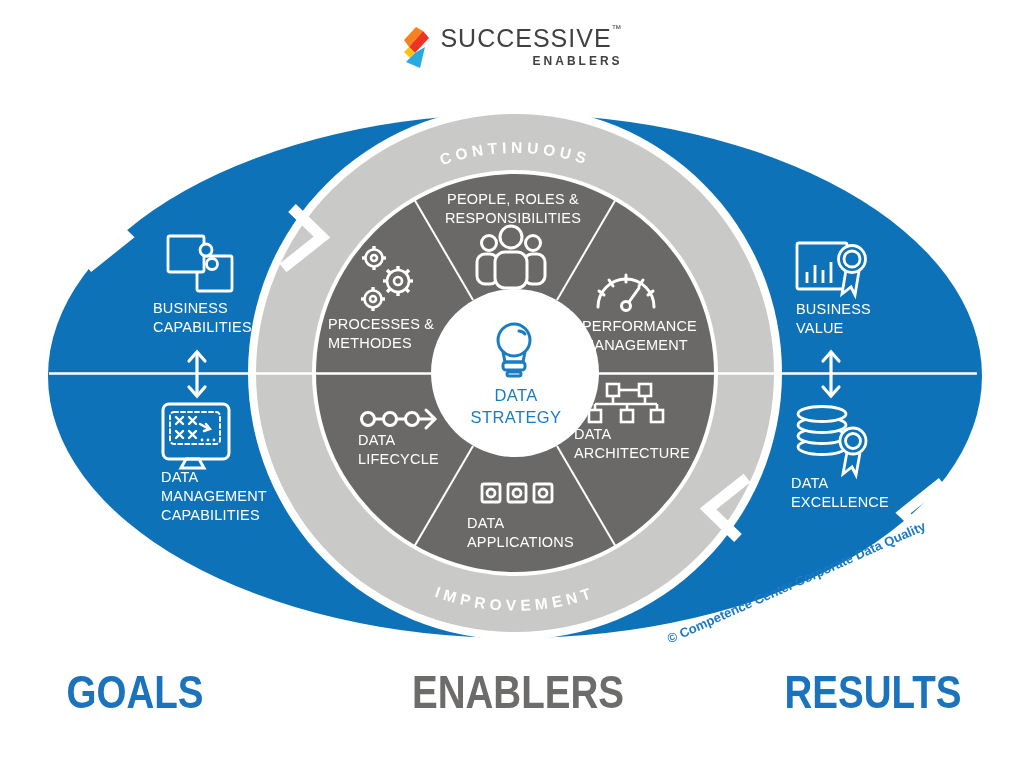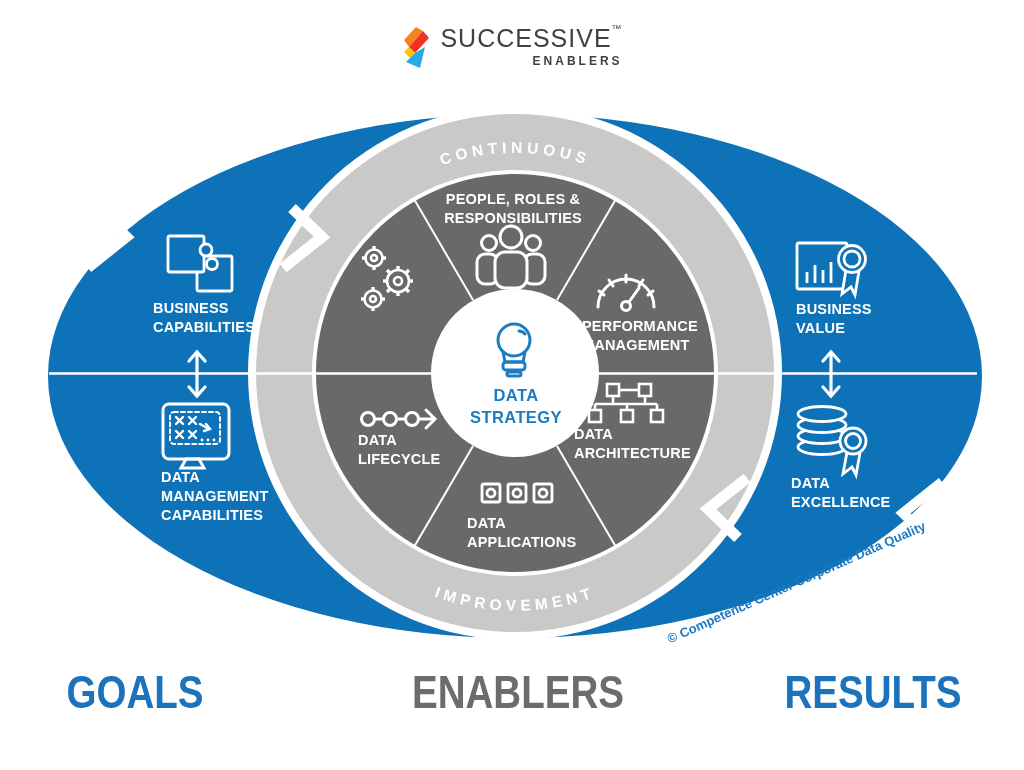--- a/index.html
+++ b/index.html
@@ -8,21 +8,21 @@
   
   .logo{position:absolute;top:26px;left:0;width:100%;display:flex;justify-content:center;
         align-items:flex-start;gap:9px;}
   .logo-text{display:flex;flex-direction:column;align-items:flex-end;}
   .logo-word{font-size:25px;color:#414042;letter-spacing:1px;font-weight:500;line-height:1;}
   .logo-word .tm{font-size:10px;vertical-align:top;position:relative;top:-2px;}
   .logo-sub{font-size:12px;font-weight:bold;color:#414042;letter-spacing:3px;margin-top:3px;}
   
   svg.diagram{position:absolute;left:0;top:0;}
   
-  .lbl{position:absolute;color:#fff;font-weight:bold;font-size:14.5px;line-height:1.32;
+  .lbl{position:absolute;color:#fff;font-weight:normal;font-size:14.5px;line-height:1.32;
        letter-spacing:.2px;white-space:pre-line;}
   .lbl.ctr{transform:translateX(-50%);text-align:center;}
   .lbl.blue{color:#1a7cc2;font-size:16.5px;letter-spacing:.4px;}
   
   .copyright{position:absolute;left:668px;top:632px;color:#1c7ac5;font-size:13px;
              font-weight:bold;transform:rotate(-24deg);transform-origin:0 50%;white-space:nowrap;}
   
   .big{position:absolute;top:664px;font-size:47px;font-weight:900;
        transform:translateX(-50%) scaleX(.82);letter-spacing:0;}
   .big.bluetxt{color:#1a73bc;}
@@ -230,20 +230,22 @@
   <div class="lbl ctr" style="left:513px;top:190px;">PEOPLE, ROLES &amp;
 RESPONSIBILITIES</div>
   <div class="lbl" style="left:582px;top:317px;">PERFORMANCE
 MANAGEMENT</div>
   <div class="lbl" style="left:574px;top:425px;">DATA
 ARCHITECTURE</div>
   <div class="lbl" style="left:467px;top:514px;">DATA
 APPLICATIONS</div>
   <div class="lbl" style="left:358px;top:431px;">DATA
 LIFECYCLE</div>
+  <div class="lbl" style="left:328px;top:315px;">PROCESSES &amp;
+METHODES</div>
 
   <div class="lbl ctr blue" style="left:516px;top:385px;">DATA
 STRATEGY</div>
 
   <div class="lbl" style="left:153px;top:299px;">BUSINESS
 CAPABILITIES</div>
   <div class="lbl" style="left:161px;top:468px;">DATA
 MANAGEMENT
 CAPABILITIES</div>
   <div class="lbl" style="left:796px;top:300px;">BUSINESS

